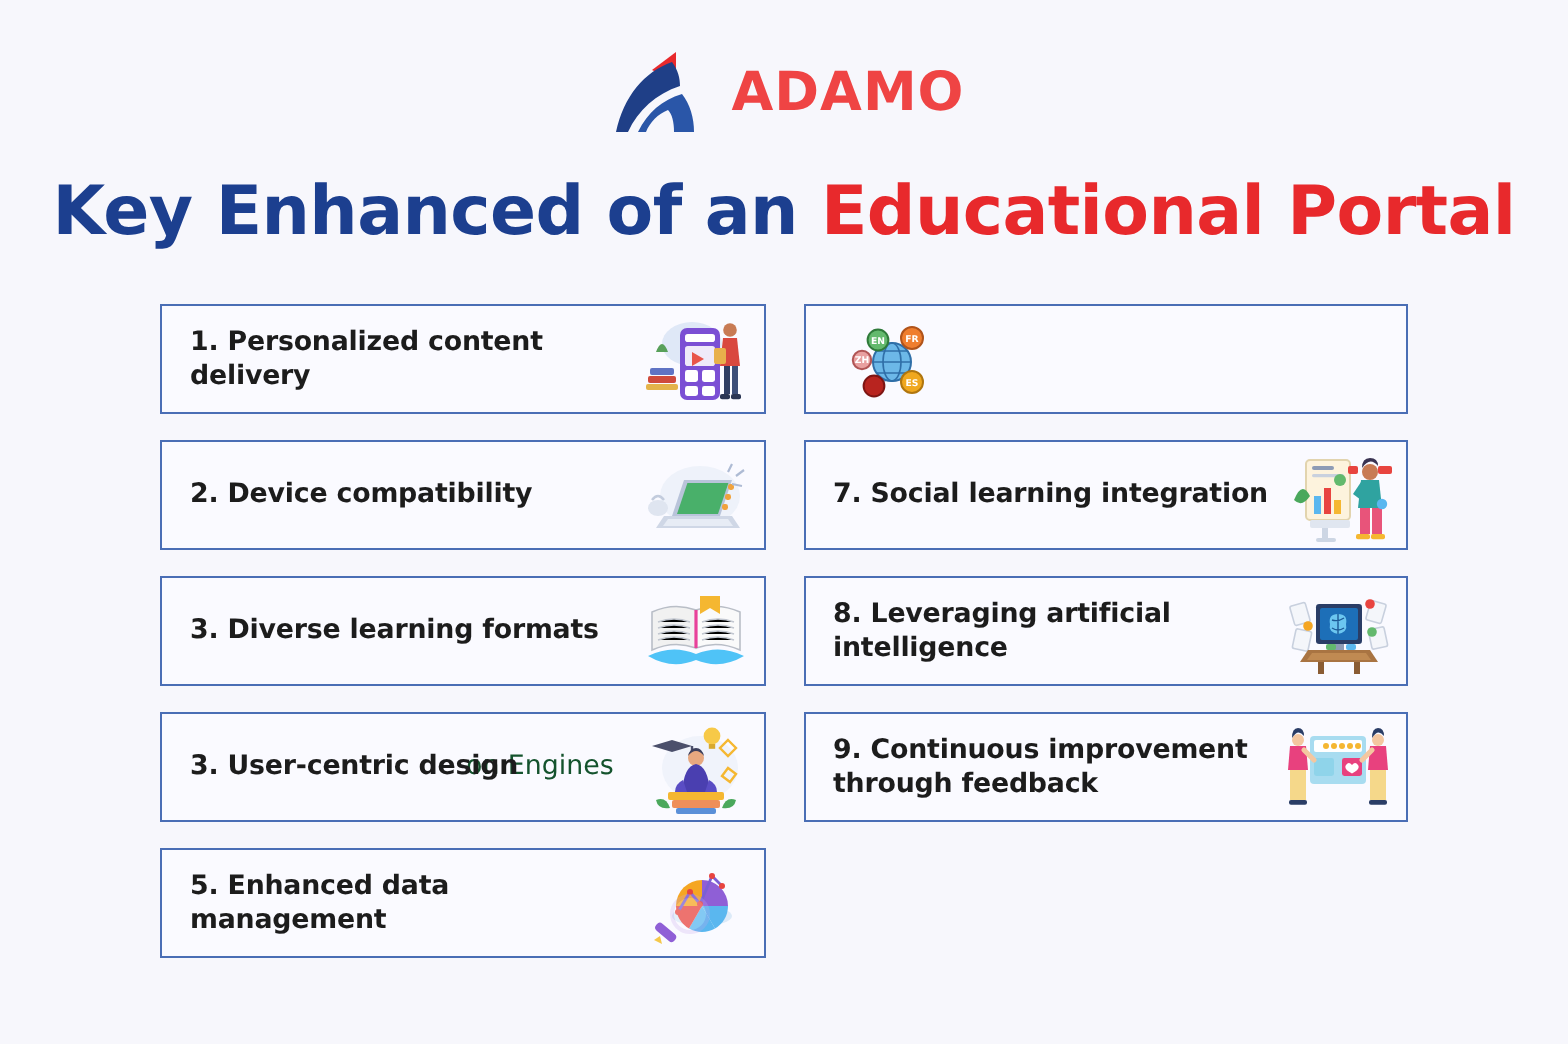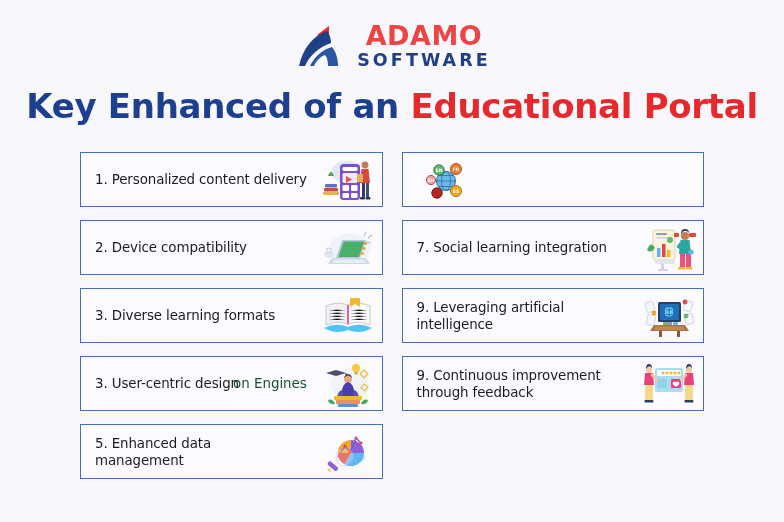--- a/index.html
+++ b/index.html
@@ -95,20 +95,21 @@
   }
   .card-label {
     flex: 1;
     font-size: 13.4px;
     line-height: 17px;
     color: #1c1c1c;
     font-family: "DejaVu Sans", sans-serif;
     letter-spacing: -0.1px;
     white-space: pre-line;
     z-index: 2;
+    font-weight: bold;
   }
   .card-art {
     width: 56px;
     height: 48px;
     flex: 0 0 56px;
     position: relative;
     z-index: 2;
   }
   .card-art svg { display: block; width: 56px; height: 48px; }
 
@@ -128,21 +129,20 @@
 <body>
 
 <div class="logo-block">
   <svg class="logo-mark" viewBox="0 0 54 48">
     <path d="M36 4 L36 19 L24 13 Z" fill="#e8292c"></path>
     <path d="M6 44 C10 26 20 14 34 9 C37 13 38 17 38 21 C26 25 17 33 12 44 Z" fill="#1f3f87"></path>
     <path d="M17 44 C22 34 29 28 39 25 C43 30 45 37 45 44 L35 44 C35 39 34 35 32 33 C27 35 23 39 21 44 Z" fill="#2a56a8"></path>
   </svg>
   <div class="logo-words">
     <div class="logo-adamo">ADAMO</div>
-    <div class="logo-software">SOFTWARE</div>
   </div>
 </div>
 
 <div class="page-title"><span>Key Enhanced of an </span><span class="title-accent">Educational Portal</span></div>
 
 <div class="columns">
 
   <div class="column">
 
     <div class="card">
@@ -323,21 +323,21 @@
           <rect x="37" y="43" width="7" height="2.6" rx="1" fill="#f5b731"></rect>
           <rect x="44.5" y="43" width="7" height="2.6" rx="1" fill="#f5b731"></rect>
           <rect x="33" y="9" width="5" height="4" rx="1" fill="#e8443f"></rect>
           <circle cx="50" cy="28" r="2.6" fill="#5ab7ef"></circle>
           <rect x="48" y="9" width="7" height="4" rx="1" fill="#e8443f"></rect>
         </svg>
       </div>
     </div>
 
     <div class="card">
-      <div class="card-label">9. Leveraging artificial
+      <div class="card-label">8. Leveraging artificial
 intelligence</div>
       <div class="card-art">
         <svg viewBox="0 0 56 48">
           <g fill="#f4f6fa" stroke="#c8d0de" stroke-width="0.8">
             <rect x="5" y="10" width="8" height="10" rx="1" transform="rotate(-16 9 15)"></rect>
             <rect x="6" y="23" width="8" height="10" rx="1" transform="rotate(12 10 28)"></rect>
             <rect x="43" y="9" width="8" height="10" rx="1" transform="rotate(16 47 14)"></rect>
             <rect x="44" y="22" width="8" height="10" rx="1" transform="rotate(-12 48 27)"></rect>
           </g>
           <circle cx="13" cy="21" r="2.4" fill="#f5a623"></circle>

